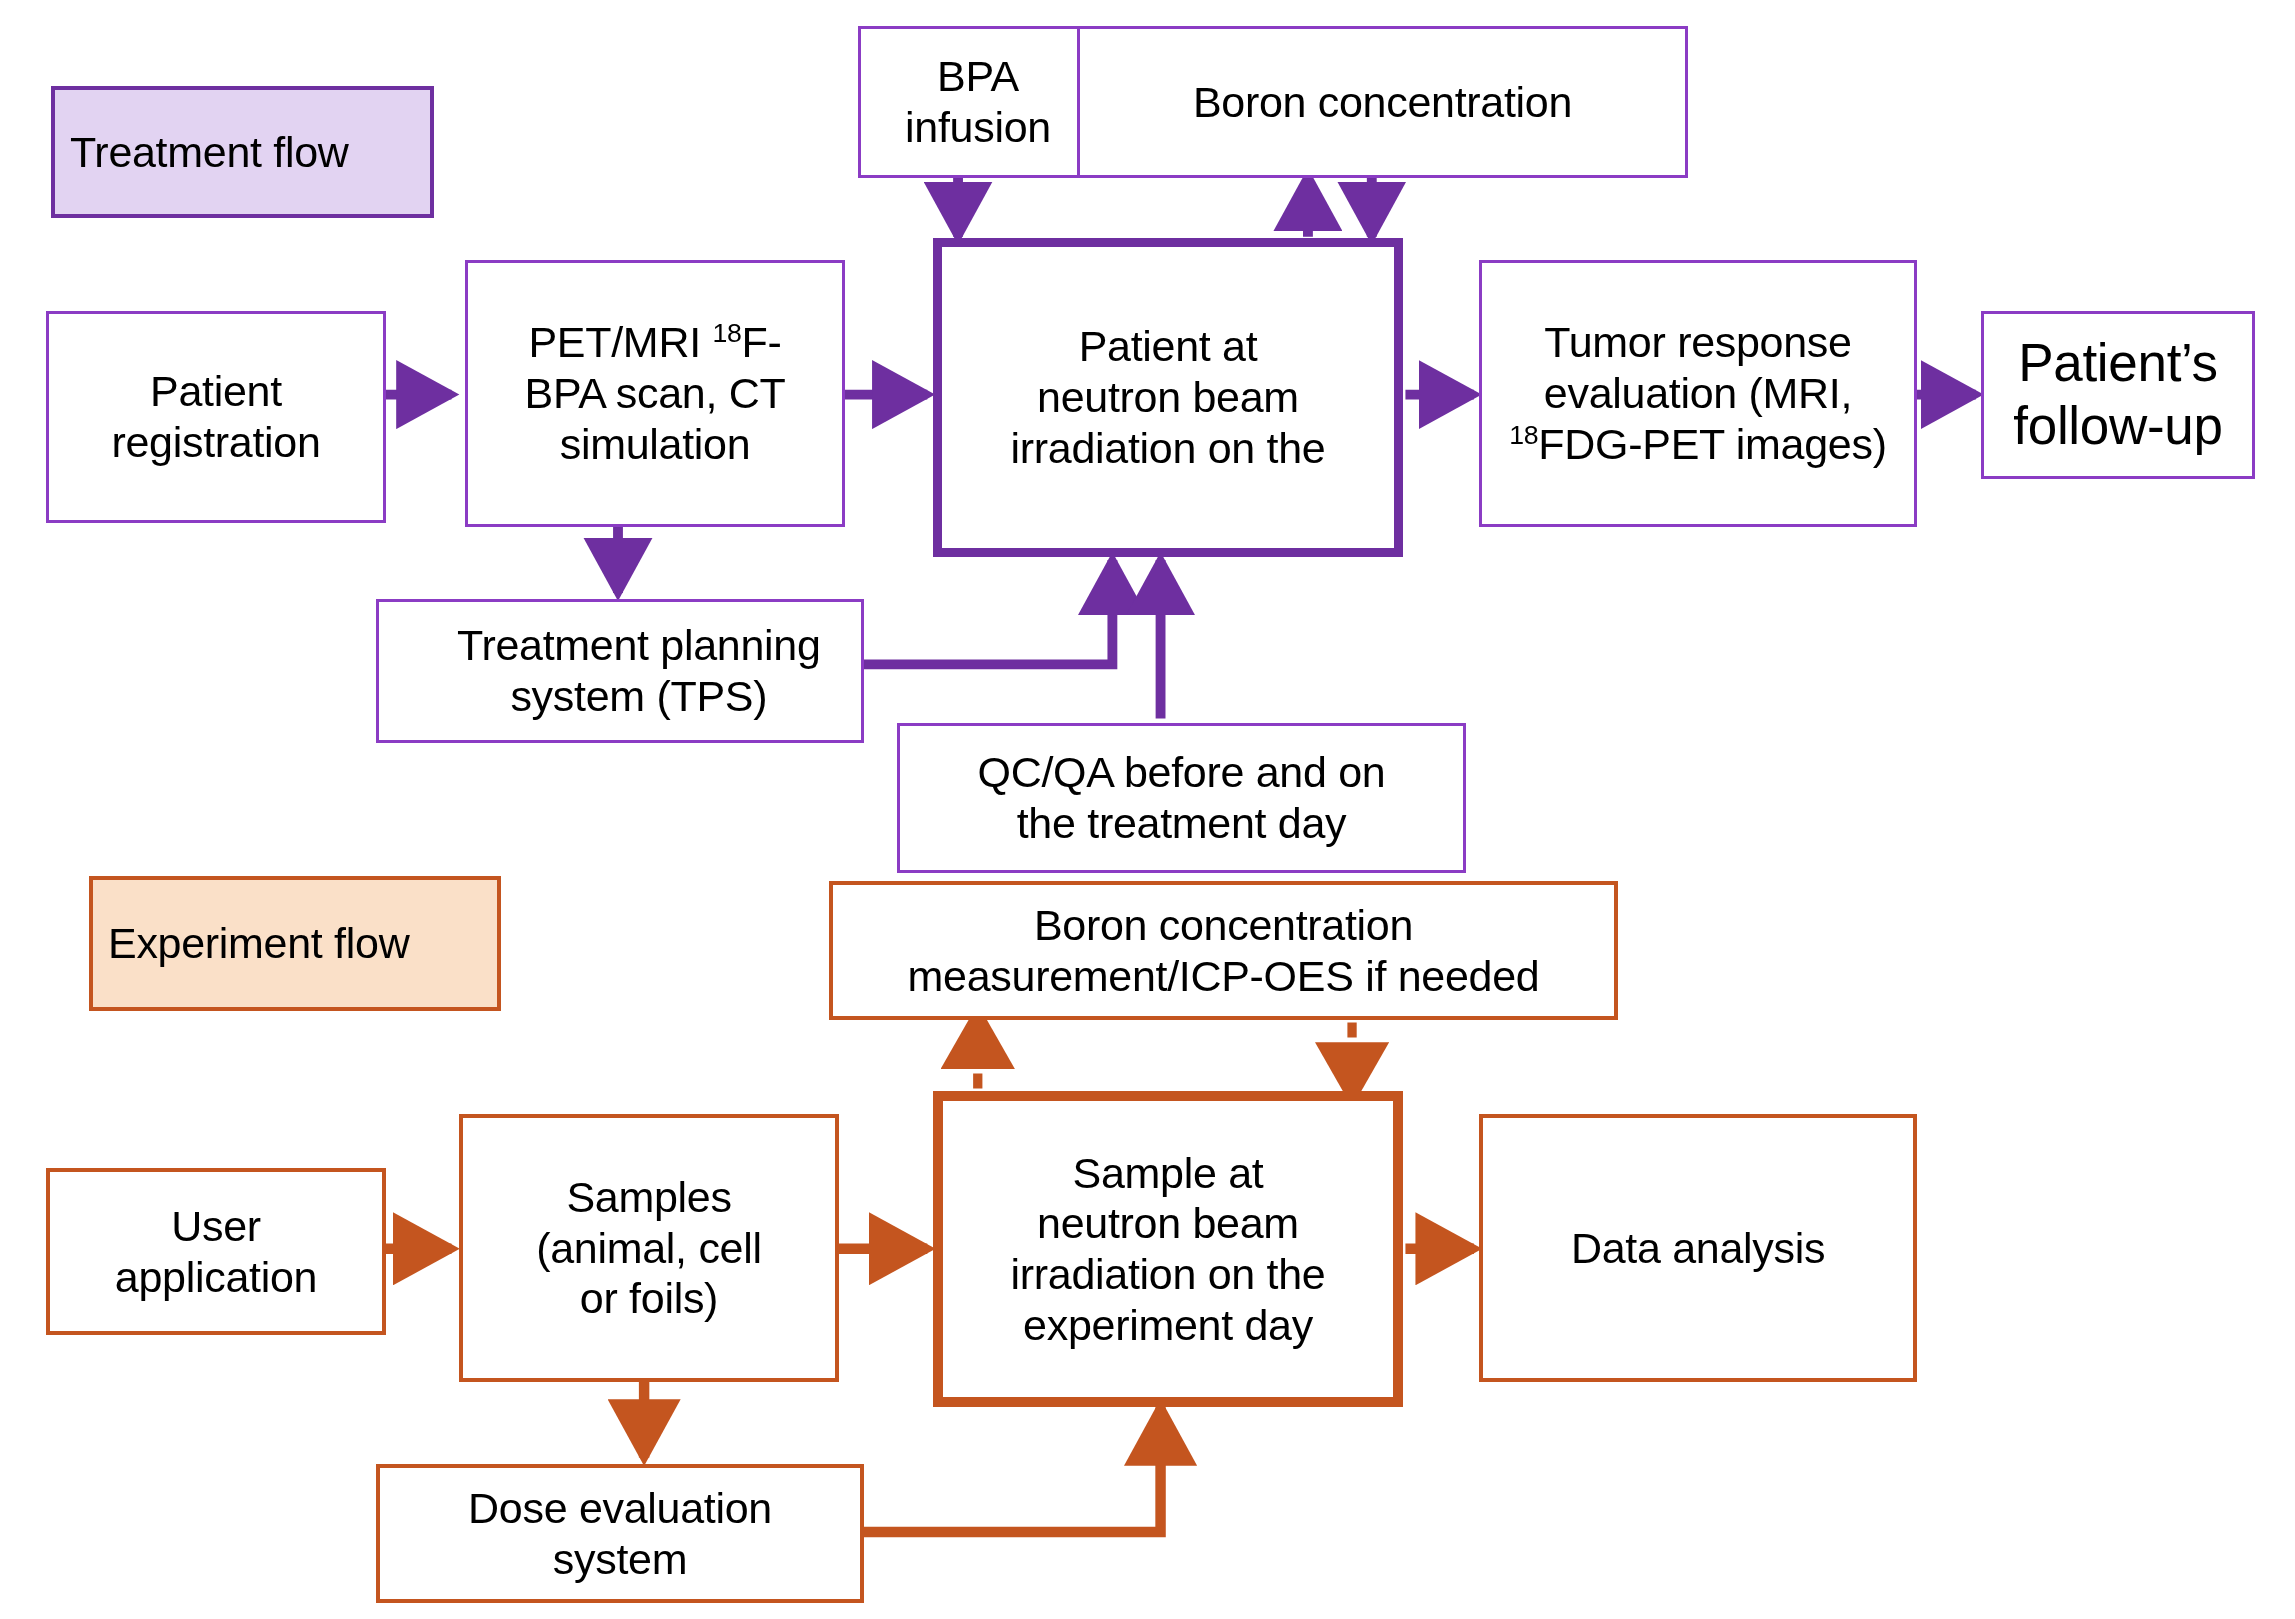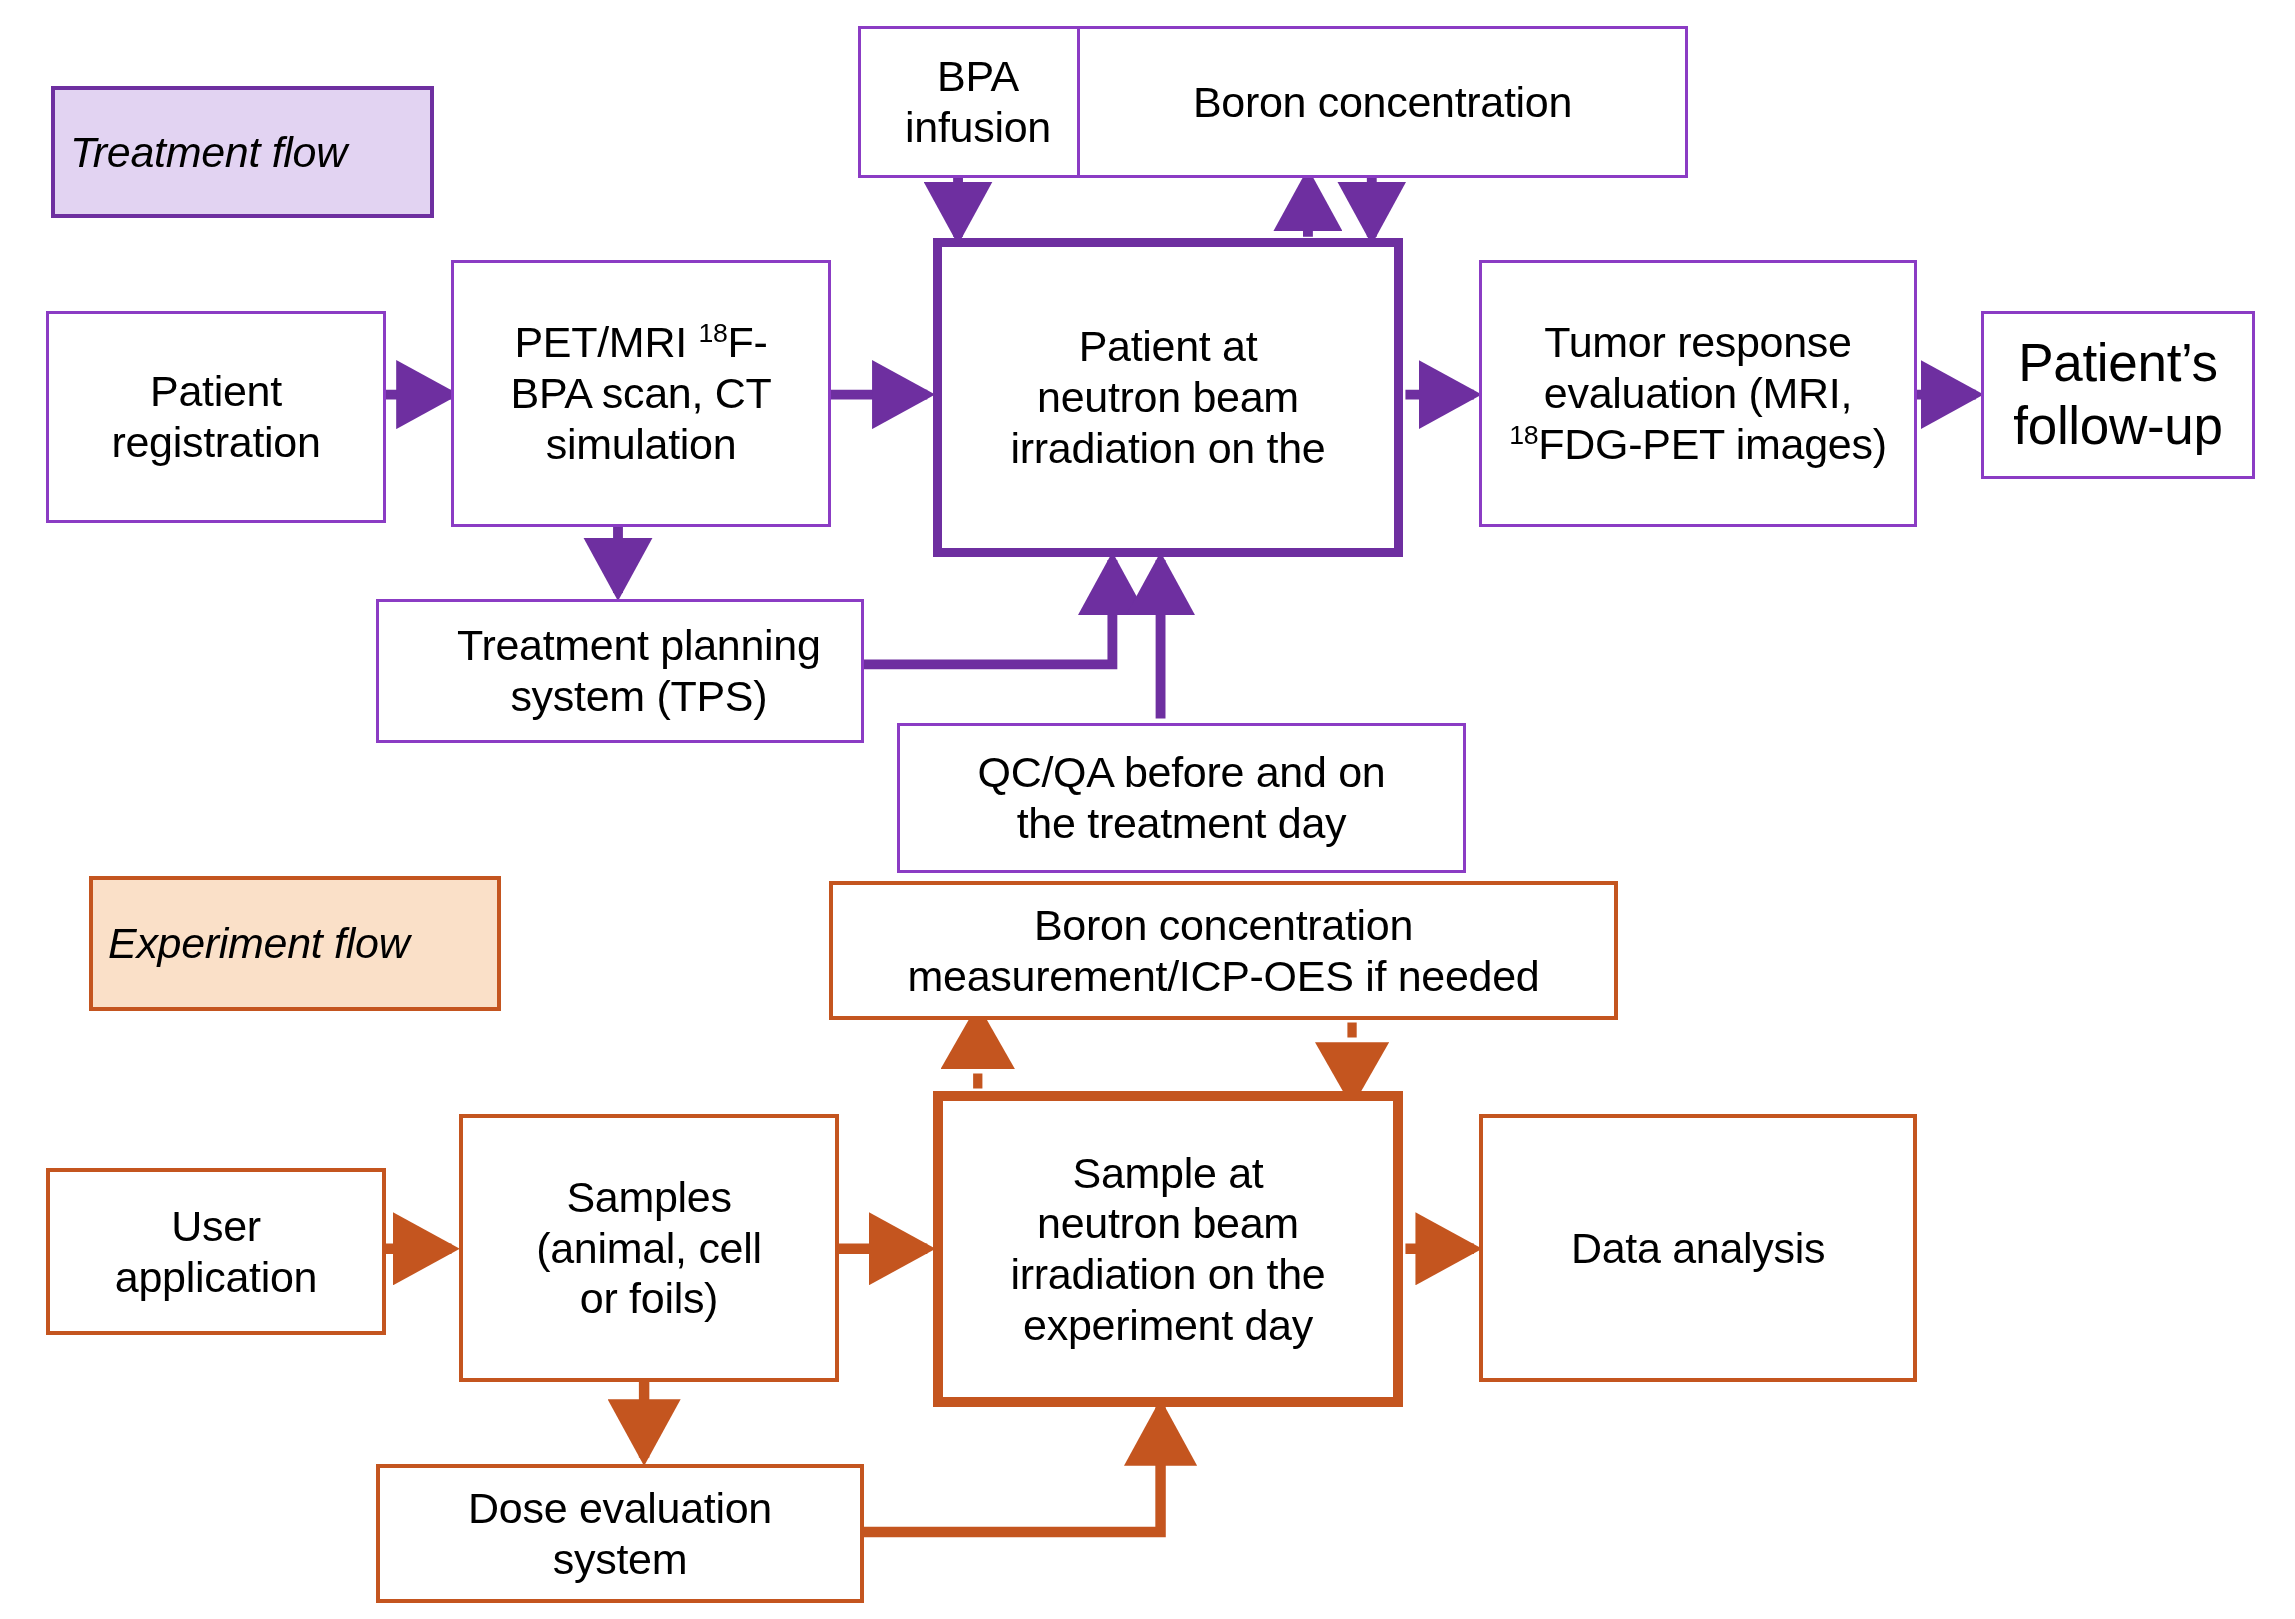--- a/index.html
+++ b/index.html
@@ -10,21 +10,21 @@
         justify-content:center;text-align:center;background:#ffffff;color:#000000;
         font-family:"Liberation Sans", sans-serif;line-height:1.18;
         letter-spacing:-0.3px;}
   .thin-purple{border:3.5px solid #8B3CC4;}
   .thick-purple{border:9.3px solid #6E2FA0;}
   .thin-orange{border:4.1px solid #C4551F;}
   .thick-orange{border:10px solid #C4551F;}
   .legend-purple{border:4.6px solid #6E2FA0;background:#E2D3F2;justify-content:flex-start;}
   .legend-orange{border:4.6px solid #C4551F;background:#FAE0C8;justify-content:flex-start;margin-left:36px;}
   .pad{padding:2.3px 10.4px;}
-  .lpad{padding-left:15px;font-style:italic;}
+  .lpad{padding-left:15px;}
   sup{font-size:0.62em;vertical-align:super;line-height:0;}
 </style>
 </head>
 <body>
 
 <div id="stage">
 
   <svg id="wires" viewBox="0 0 3955 2790">
     <defs>
       <marker id="ar-p" markerWidth="7" markerHeight="7" refX="5.6" refY="3.5" orient="auto">
@@ -73,21 +73,21 @@
     <span>Experiment flow</span>
   </div>
 
   <div class="node thin-purple pad" style="left:46px;top:311px;width:340px;height:212px;font-size:43px;">
     <div>
       <div>Patient</div>
       <div>registration</div>
     </div>
   </div>
 
-  <div class="node thin-purple pad" style="left:451px;top:260px;width:380px;height:267px;font-size:43px;">
+  <div class="node thin-purple pad" style="left:465px;top:260px;width:380px;height:267px;font-size:43px;">
     <div>
       <div><span>PET/MRI <sup>18</sup>F-</span></div>
       <div>BPA scan, CT</div>
       <div>simulation</div>
     </div>
   </div>
 
   <div class="node thin-purple pad" style="left:858px;top:26px;width:240px;height:152px;font-size:43px;text-align:center;">
     <div>
       <div>BPA</div>

